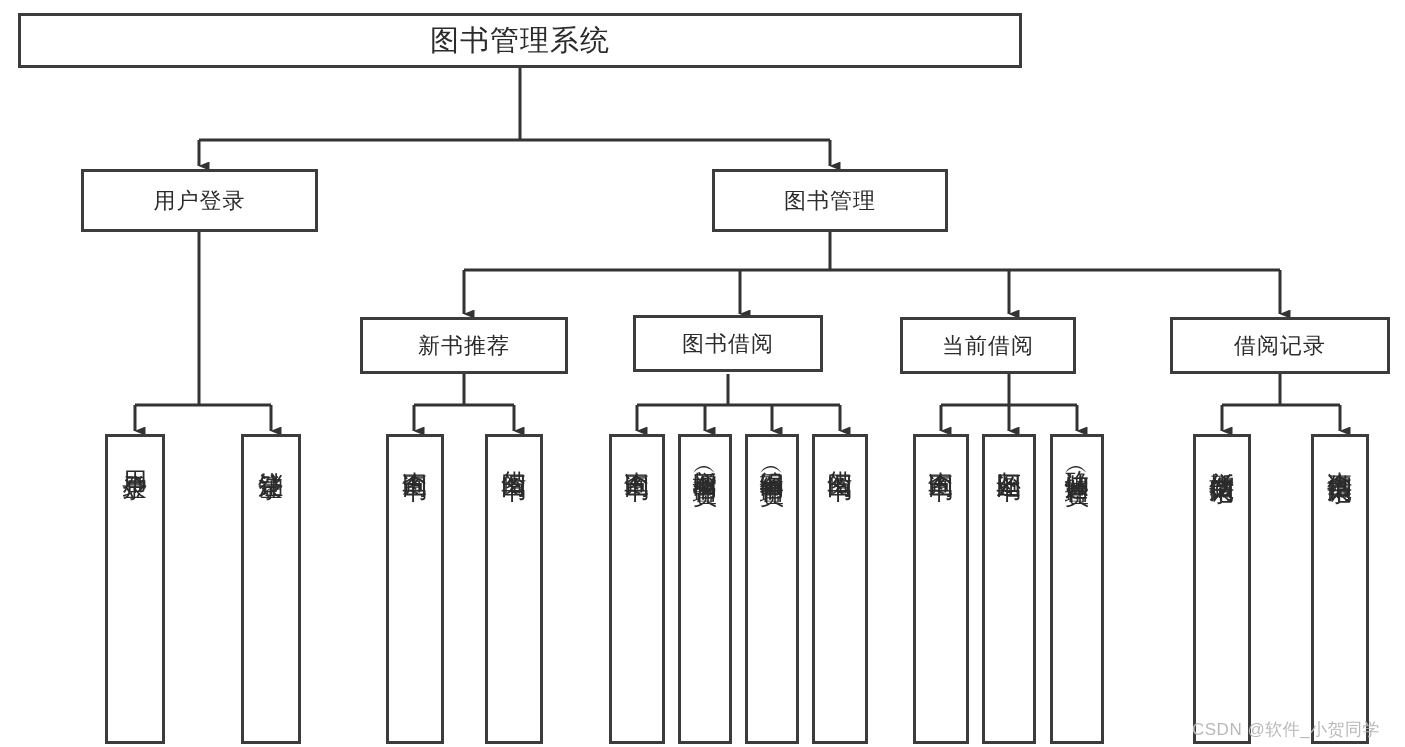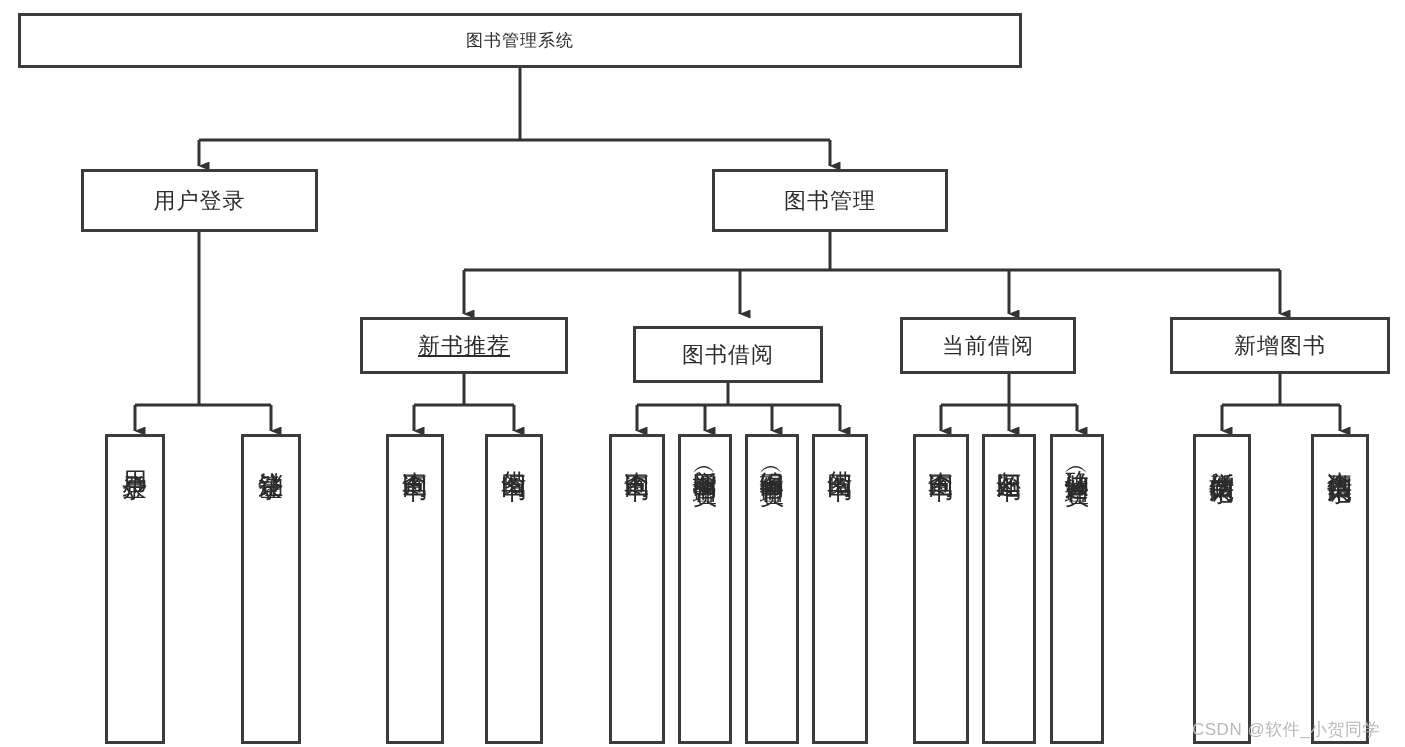--- a/index.html
+++ b/index.html
@@ -30,21 +30,21 @@
     align-items:center;
     justify-content:center;
     color:#2b2b2b;
   }
   .node.h{                
     font-size:22px;
     letter-spacing:1px;
     white-space:nowrap;
   }
   .node.root{
-    font-size:17px;
+    font-size:29px;
   }
   .node.v{                
     align-items:flex-start;
     justify-content:center;
     padding-top:14px;
   }
   .node.v .vtext{
     writing-mode:vertical-rl;
     text-orientation:upright;
     font-size:25px;
@@ -124,31 +124,31 @@
     <span>图书管理系统</span>
   </div>
 
   <div class="node h" style="left:81px;top:169px;width:237px;height:63px;">
     <span>用户登录</span>
   </div>
   <div class="node h" style="left:712px;top:169px;width:236px;height:63px;font-family:Liberation Mono, monospace;">
     <span>图书管理</span>
   </div>
 
-  <div class="node h" style="left:360px;top:317px;width:208px;height:57px;text-decoration:underline;">
+  <div class="node h" style="left:360px;top:317px;width:208px;height:57px;">
     <span>新书推荐</span>
   </div>
-  <div class="node h" style="left:633px;top:326px;width:190px;height:57px;">
+  <div class="node h" style="left:633px;top:315px;width:190px;height:57px;">
     <span>图书借阅</span>
   </div>
   <div class="node h" style="left:900px;top:317px;width:176px;height:57px;">
     <span>当前借阅</span>
   </div>
   <div class="node h" style="left:1170px;top:317px;width:220px;height:57px;">
-    <span>新增图书</span>
+    <span>借阅记录</span>
   </div>
 
   <div class="node v" style="left:105px;top:434px;width:60px;height:310px;">
     <span class="vtext">用户登录</span>
   </div>
   <div class="node v" style="left:241px;top:434px;width:60px;height:310px;">
     <span class="vtext">注销登录</span>
   </div>
 
   <div class="node v" style="left:386px;top:434px;width:58px;height:310px;">

